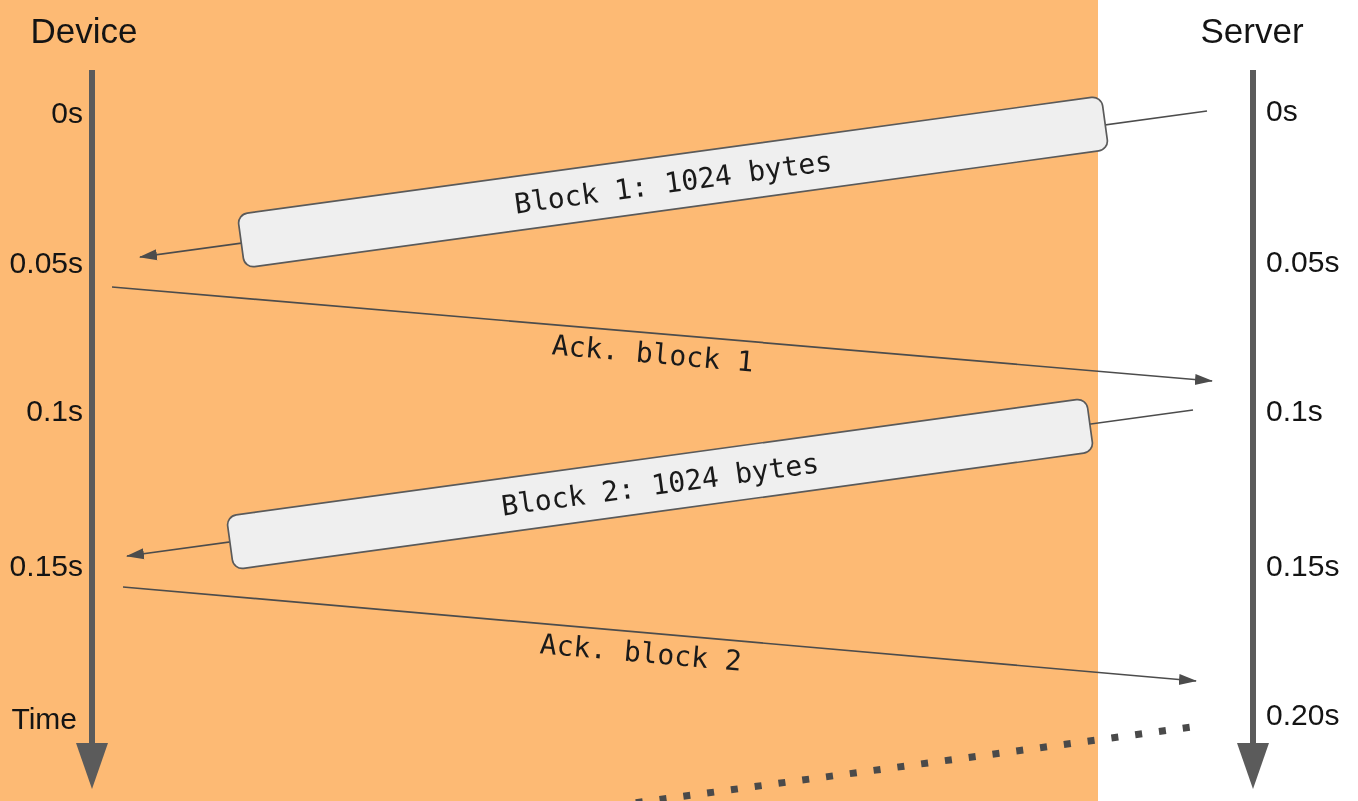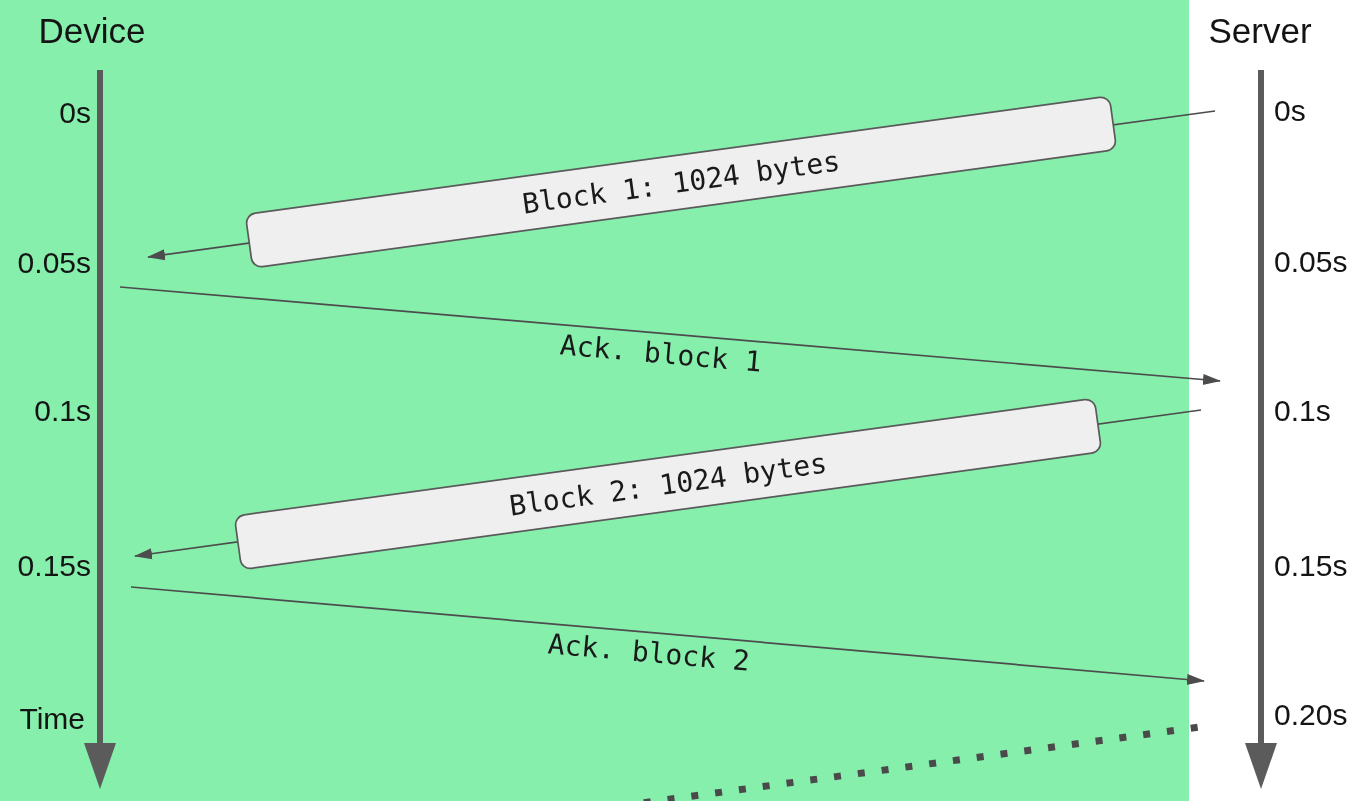--- a/index.html
+++ b/index.html
@@ -6,24 +6,23 @@
     margin: 0;
     padding: 0;
     background: #ffffff;
     width: 1358px;
     height: 801px;
     overflow: hidden;
     font-family: "Liberation Sans", sans-serif;
   }
   .stage {
     position: relative;
-    width: 1181px;
+    width: 1098px;
     height: 801px;
-    background: #86efac;
-    padding-left: 8px;
+    background: #fdba74;
   }
   svg { display: block; }
   .lane-title {
     font-family: "Liberation Sans", sans-serif;
     font-size: 35px;
     fill: #141414;
   }
   .tick {
     font-family: "Liberation Sans", sans-serif;
     font-size: 30px;

